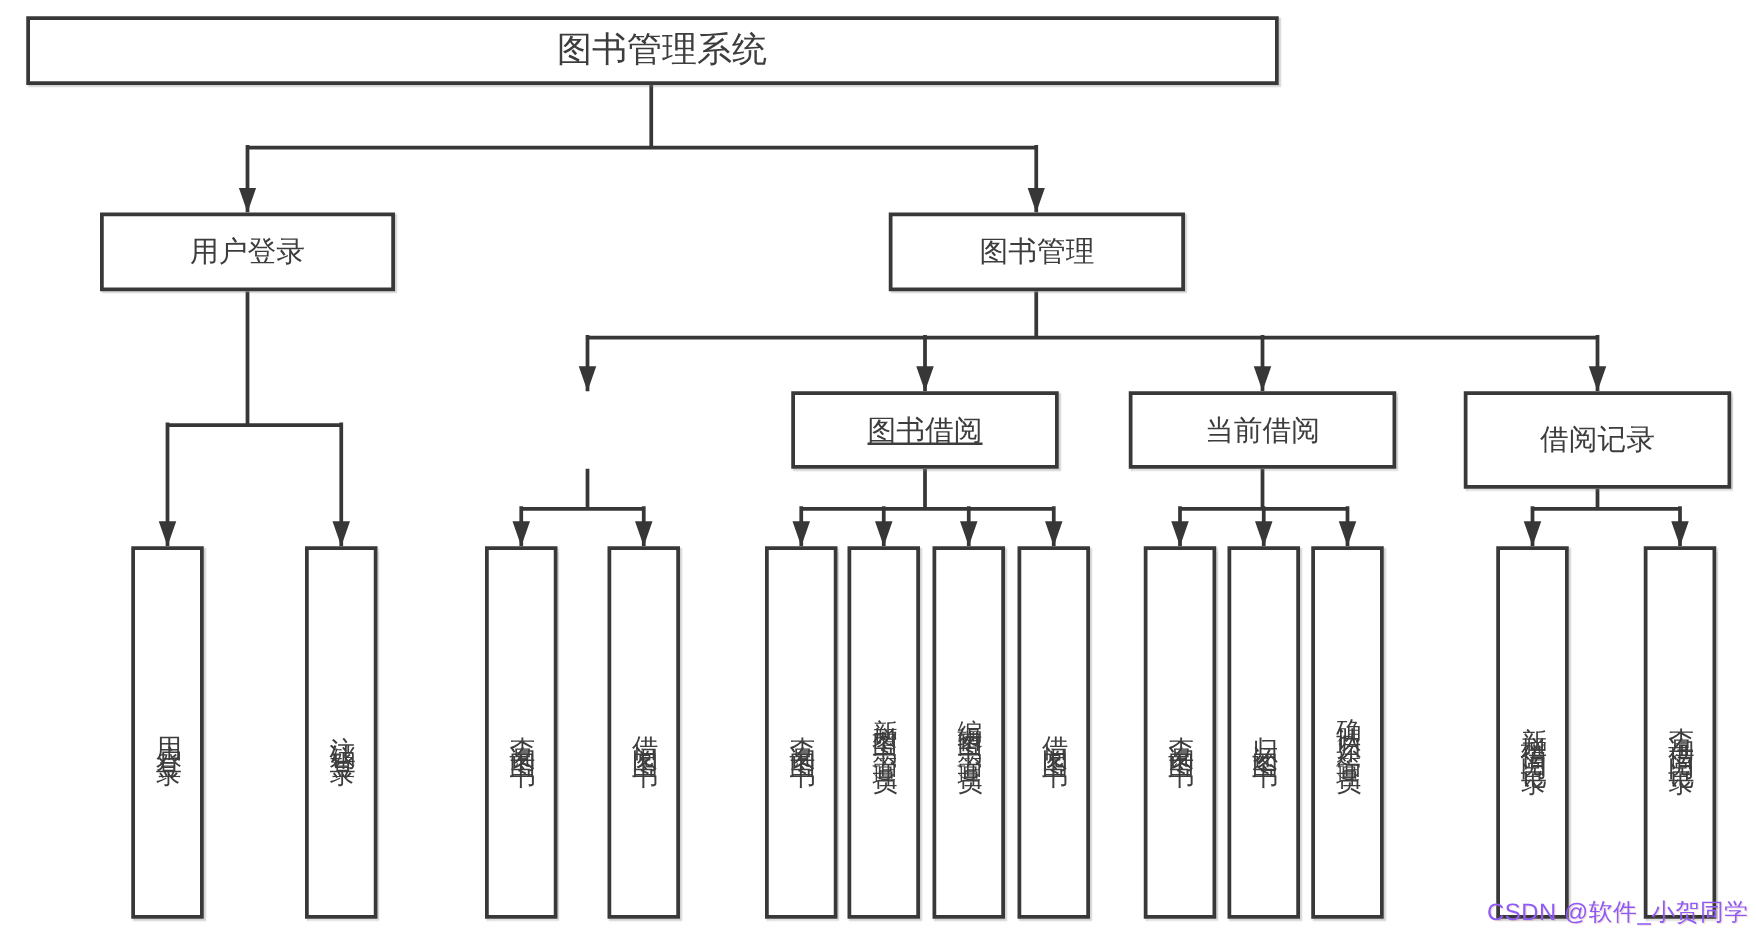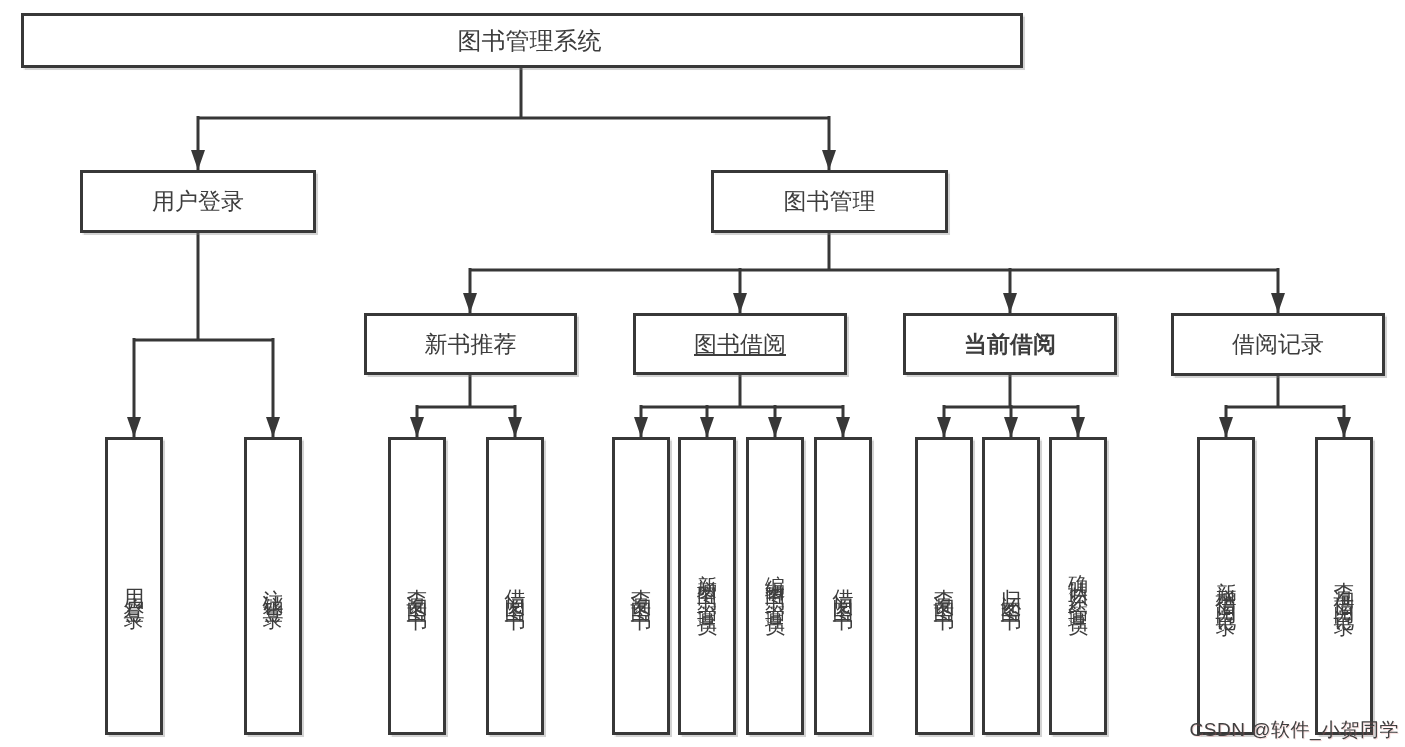--- a/index.html
+++ b/index.html
@@ -33,42 +33,42 @@
     align-items: center;
     justify-content: center;
     color: #3d3d3d;
     text-align: center;
     line-height: 1.15;
   }
   .node.h {
     font-size: 23px;
   }
   .node.root {
-    font-size: 24px;
+    font-size: 28px;
     padding-left: 15px;
   }
   .node.v {
     font-size: 21px;
     writing-mode: vertical-lr;
     -webkit-writing-mode: vertical-lr;
     text-orientation: upright;
     -webkit-text-orientation: upright;
     letter-spacing: 7px;
     padding: 6px 0;
   }
   .node.v.long {
     letter-spacing: 6px;
     font-size: 20px;
   }
   .watermark {
     position: absolute;
     right: 6px;
     bottom: 4px;
     font-size: 19px;
-    color: #404040;
+    color: #8b5cf6;
     letter-spacing: 0.5px;
     text-shadow: 1px 1px 0 rgba(225,110,110,0.25);
     z-index: 5;
     white-space: nowrap;
     margin-left: 19px;
   }
 </style>
 </head>
 <body>
 
@@ -122,24 +122,23 @@
       <line x1="1226" y1="405" x2="1226" y2="437" marker-end="url(#arrow)"></line>
       <line x1="1344" y1="405" x2="1344" y2="437" marker-end="url(#arrow)"></line>
     </g>
   </svg>
 
   <div class="node root h" style="left:21px; top:13px; width:1002px; height:55px;">图书管理系统</div>
 
   <div class="node h" style="left:80px; top:170px; width:236px; height:63px;">用户登录</div>
   <div class="node h" style="left:711px; top:170px; width:237px; height:63px;">图书管理</div>
 
-  <div class="node h" style="left:364px; top:313px; width:213px; height:62px;">新书推荐</div>
   <div class="node h" style="left:633px; top:313px; width:214px; height:62px;text-decoration:underline;">图书借阅</div>
-  <div class="node h" style="left:903px; top:313px; width:214px; height:62px;font-weight:bold;">当前借阅</div>
-  <div class="node h" style="left:1171px; top:313px; width:214px; height:63px;">借阅记录</div>
+  <div class="node h" style="left:903px; top:313px; width:214px; height:62px;">当前借阅</div>
+  <div class="node h" style="left:1171px; top:313px; width:214px; height:78px;font-family:Liberation Serif, serif;">借阅记录</div>
 
   <div class="node v" style="left:105px; top:437px; width:58px; height:298px;">用户登录</div>
   <div class="node v" style="left:244px; top:437px; width:58px; height:298px;">注销登录</div>
 
   <div class="node v" style="left:388px; top:437px; width:58px; height:298px;">查询图书</div>
   <div class="node v" style="left:486px; top:437px; width:58px; height:298px;">借阅图书</div>
 
   <div class="node v" style="left:612px; top:437px; width:58px; height:298px;">查询图书</div>
   <div class="node v long" style="left:678px; top:437px; width:58px; height:298px;">新增图书（管理员）</div>
   <div class="node v long" style="left:746px; top:437px; width:58px; height:298px;">编辑图书（管理员）</div>

